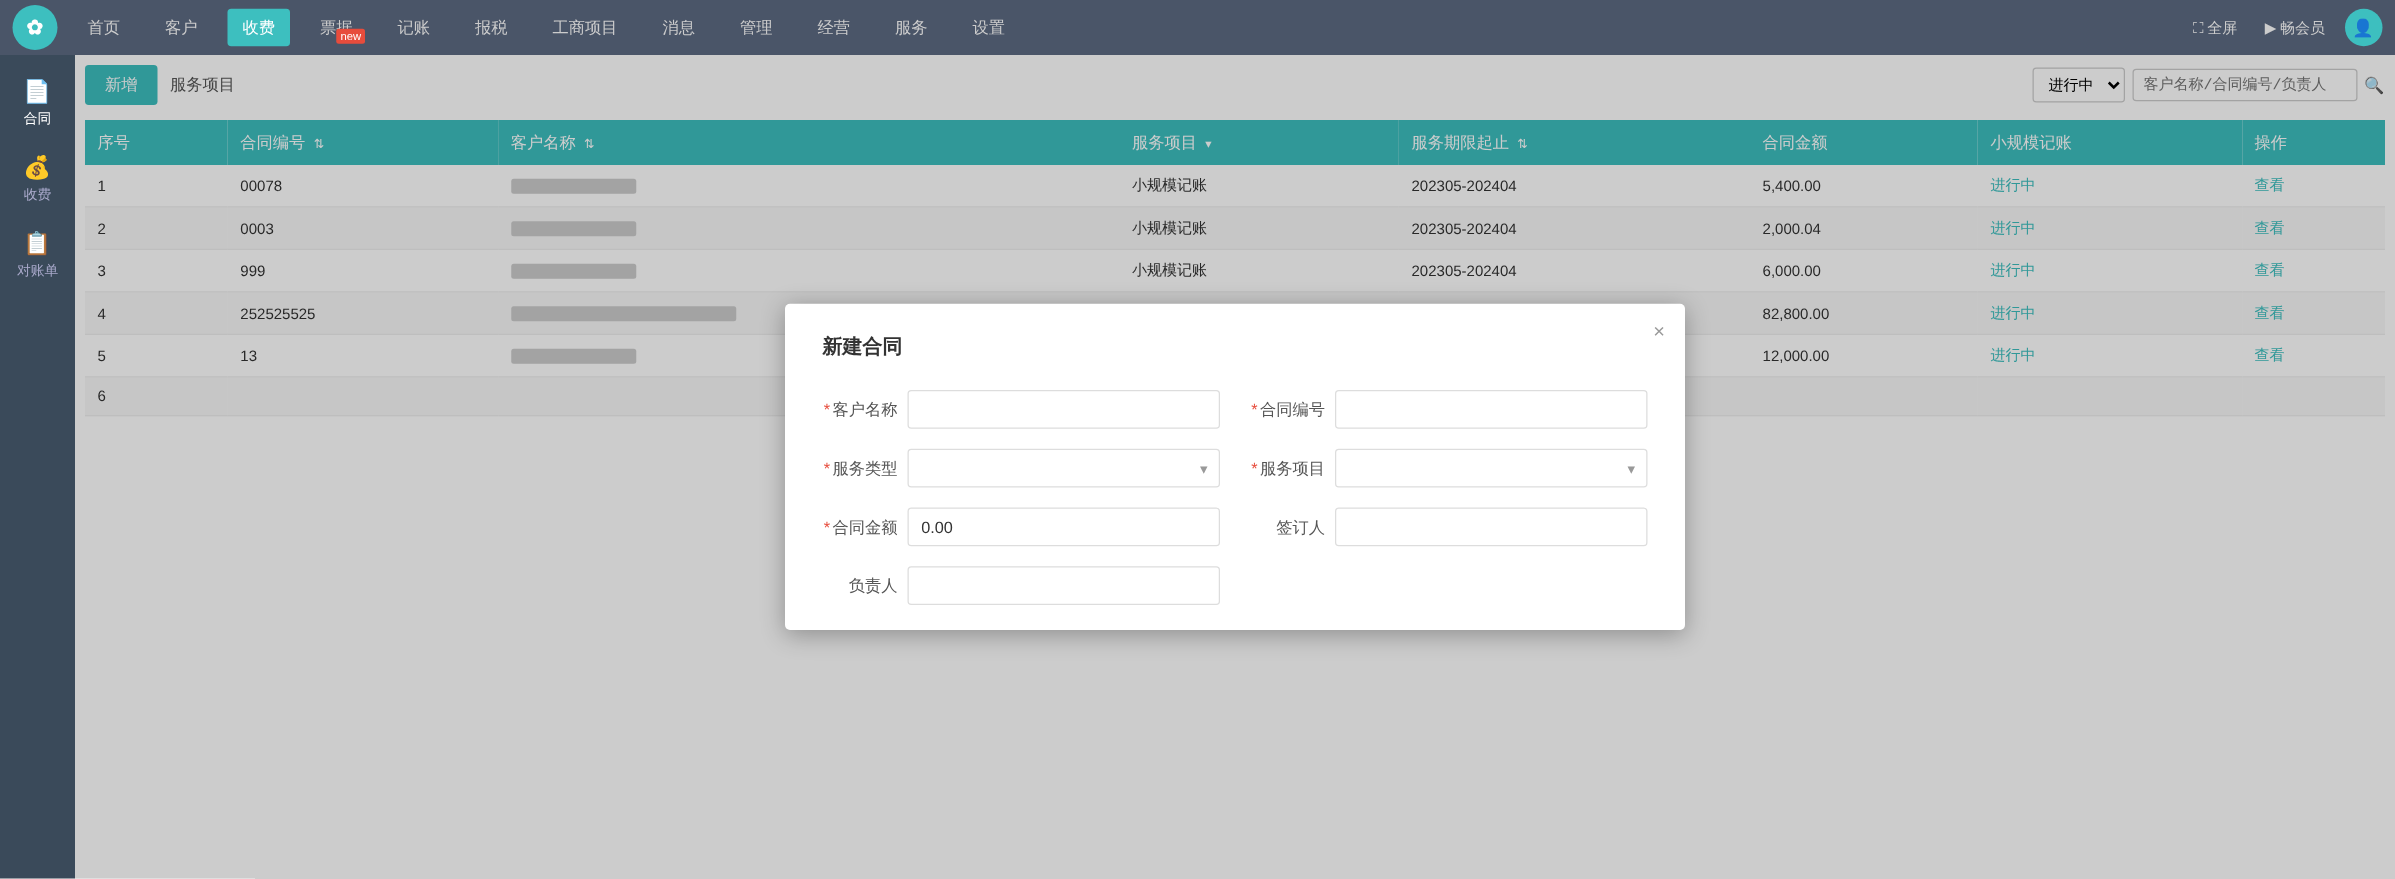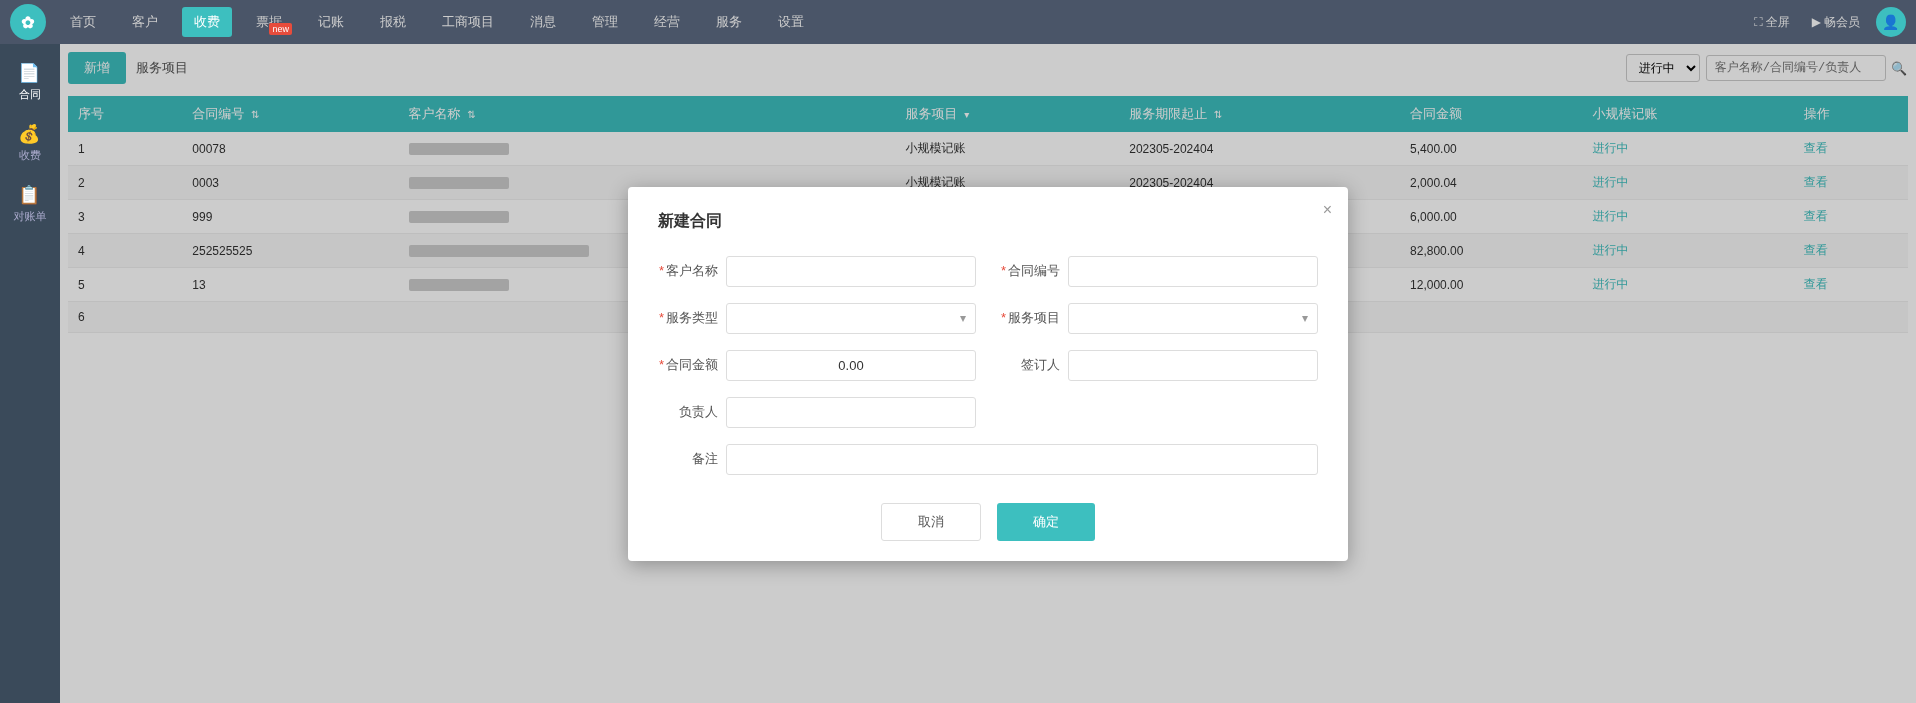--- a/index.html
+++ b/index.html
@@ -262,21 +262,20 @@
       margin-right: 2px;
     }
     .form-input {
       flex: 1;
       border: 1px solid #ddd;
       border-radius: 3px;
       padding: 7px 10px;
       font-size: 13px;
       color: #333;
       outline: none;
-      text-align: center;
     }
     .select-wrapper {
       flex: 1;
       position: relative;
     }
     .select-wrapper::after {
       content: '▾';
       position: absolute;
       right: 10px; top: 50%;
       transform: translateY(-50%);
@@ -525,26 +524,18 @@
           <div class="form-row">
             <span class="form-label">签订人</span>
             <input class="form-input" type="text" style="">
           </div>
 
           <div class="form-row">
             <span class="form-label">负责人</span>
             <input class="form-input" type="text" style="">
           </div>
 
-          <div class="form-row full-width">
-            <span class="form-label">备注</span>
-            <input class="form-input" type="text" style="">
-          </div>
         </div>
 
-        <div class="modal-footer">
-          <button class="btn-cancel">取消</button>
-          <button class="btn-confirm">确定</button>
-        </div>
       </div>
     </div>
   </div>
 </div>
 
 </body></html>

